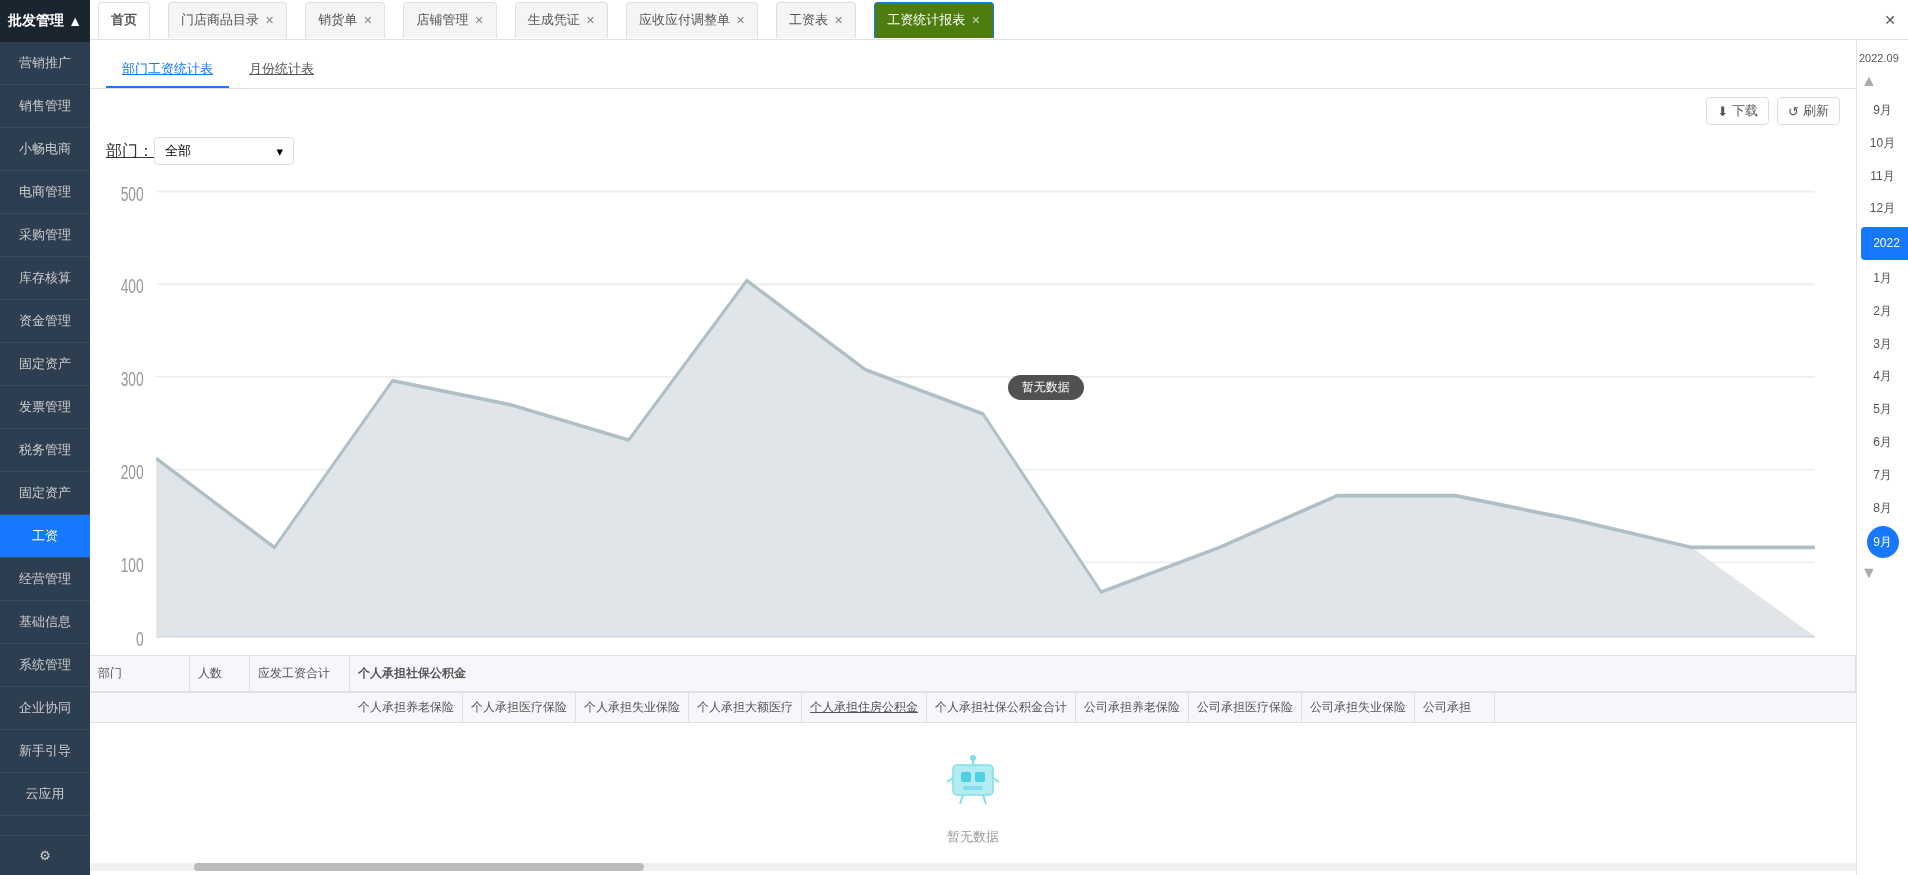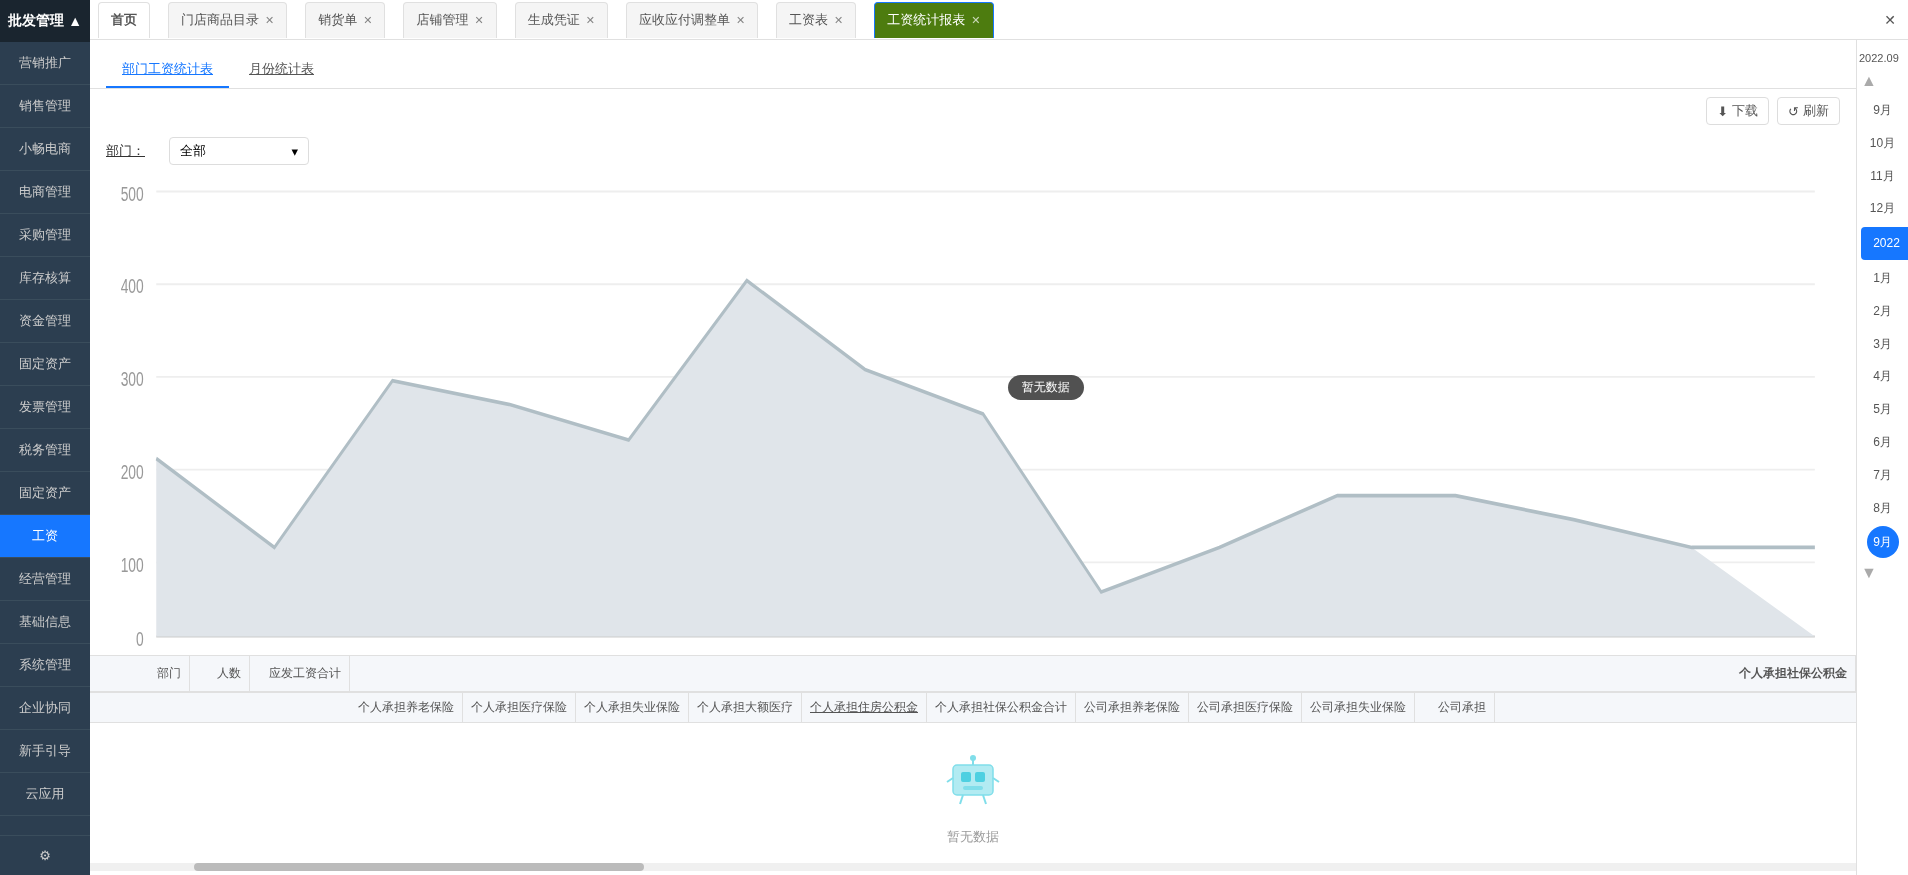--- a/index.html
+++ b/index.html
@@ -172,23 +172,23 @@
     }
 
     
     .filter-bar {
       display: flex;
       align-items: center;
       padding: 4px 16px 8px;
       flex-shrink: 0;
     }
     .filter-label {
-      font-size: 13px;
+      font-size: 16px;
       color: #333;
-      margin-right: 24px;
+      margin-right: 0;
       text-decoration: underline;
     }
     .filter-select {
       display: flex;
       align-items: center;
       border: 1px solid #ddd;
       border-radius: 4px;
       padding: 4px 10px;
       font-size: 13px;
       cursor: pointer;
@@ -306,21 +306,21 @@
     }
     .hcell {
       padding: 6px 8px;
       font-size: 12px;
       color: #555;
       border-right: 1px solid #e0e0e0;
       text-align: center;
       white-space: nowrap;
       display: flex;
       align-items: center;
-      justify-content: flex-end;
+      justify-content: flex-start;
     }
   </style>
 </head>
 <body>
 
 <div class="sidebar">
   <div class="sidebar-header">
     <span>批发管理</span>
     <span>▲</span>
   </div>

